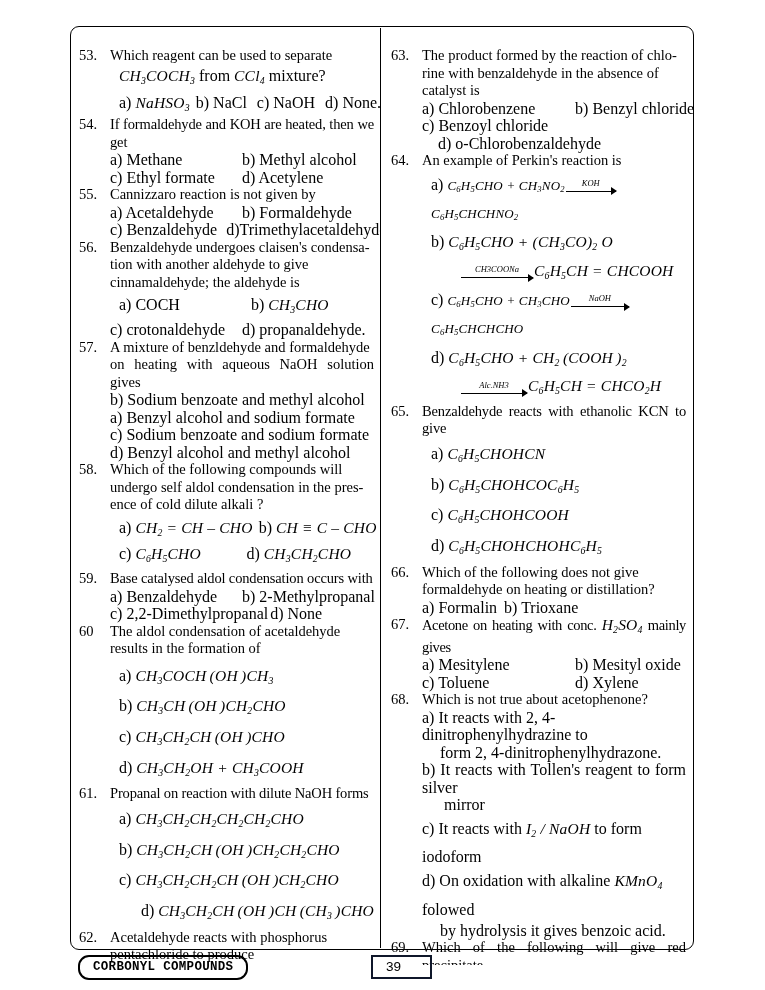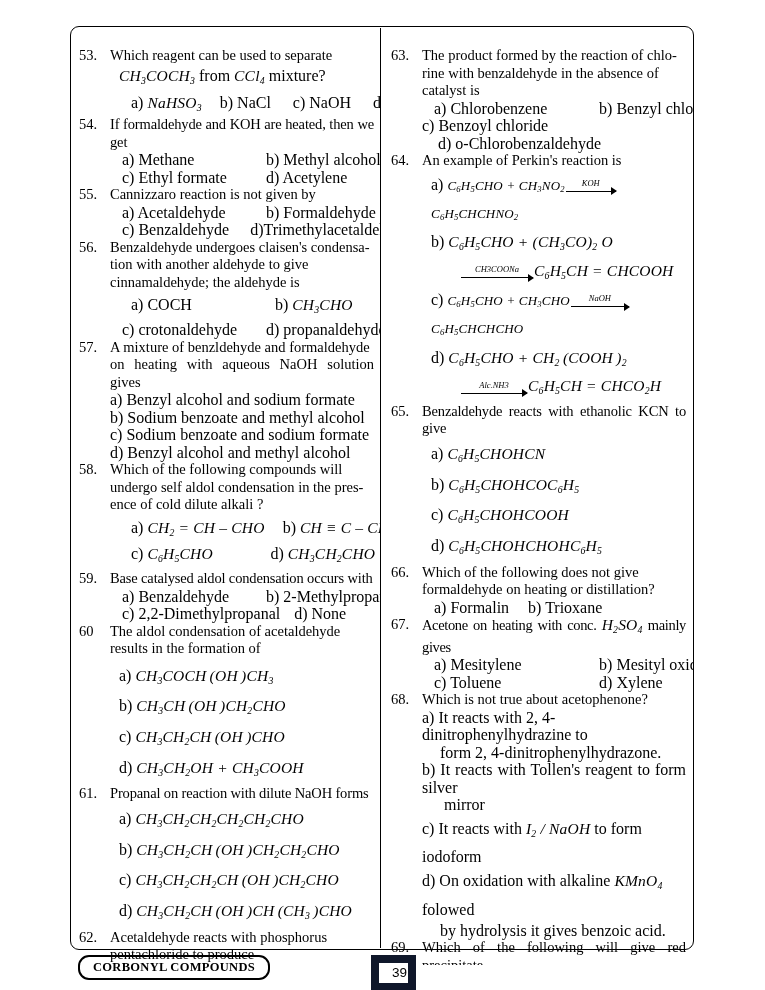--- a/index.html
+++ b/index.html
@@ -85,21 +85,20 @@
     text-align: justify;
     text-justify: inter-word;
   }
   .stem.narrow { letter-spacing: -0.15px; }
   .opt-row {
     display: flex;
     line-height: 17.5px;
   }
   .opt-row .o {
     white-space: nowrap;
-    margin-left: 12px;
   }
   .opt-row .o.half { width: 50%; flex: 0 0 50%; }
   .opt-row .o.wide { width: 58%; flex: 0 0 58%; }
   .opt-row .o.auto { flex: 0 1 auto; }
   .opt-line {
     line-height: 17.5px;
   }
 
   
   .chem {
@@ -179,32 +178,32 @@
     width: 765px;
     height: 38px;
   }
   .chapter-tag {
     position: absolute;
     left: 78px;
     top: 3px;
     border: 2px solid #000;
     border-radius: 11px;
     padding: 3px 13px 4px 13px;
-    font-family: Liberation Serif, serif;
+    font-family: Liberation Mono, monospace;
     font-weight: bold;
     font-size: 12.5px;
     letter-spacing: 0.3px;
     line-height: 14px;
   }
   .page-num {
     position: absolute;
     left: 371px;
     top: 3px;
-    border: 8px solid #0f172a;
-    padding: 2px 1px 3px 13px;
+    border: 2px solid #0f172a;
+    padding: 2px 29px 3px 13px;
     font-family: "Liberation Sans", sans-serif;
     font-size: 13.5px;
     line-height: 15px;
   }
 </style>
 </head>
 <body>
 
 <div class="page">
 
@@ -274,22 +273,22 @@
             <div class="o auto">d) propanaldehyde.</div>
           </div>
         </div>
       </div>
 
       <div class="q">
         <div class="q-num">57.</div>
         <div class="q-body">
           <div class="stem">A mixture of benzldehyde and formaldehyde</div>
           <div class="stem">on heating with aqueous NaOH solution gives</div>
+          <div class="opt-line">b) Sodium benzoate and methyl alcohol</div>
           <div class="opt-line">a) Benzyl alcohol and sodium formate</div>
-          <div class="opt-line">b) Sodium benzoate and methyl alcohol</div>
           <div class="opt-line">c) Sodium benzoate and sodium formate</div>
           <div class="opt-line">d) Benzyl alcohol and methyl alcohol</div>
         </div>
       </div>
 
       <div class="q">
         <div class="q-num">58.</div>
         <div class="q-body">
           <div class="stem">Which of the following compounds will</div>
           <div class="stem">undergo self aldol condensation in the pres-</div>
@@ -332,21 +331,21 @@
         </div>
       </div>
 
       <div class="q">
         <div class="q-num">61.</div>
         <div class="q-body">
           <div class="stem narrow">Propanal on reaction with dilute NaOH forms</div>
           <div class="chem-line sp-top" style="line-height:26px;">a) <span class="chem">CH<sub>3</sub>CH<sub>2</sub>CH<sub>2</sub>CH<sub>2</sub>CH<sub>2</sub>CHO</span></div>
           <div class="chem-line" style="line-height:26px;">b) <span class="chem">CH<sub>3</sub>CH<sub>2</sub>CH (OH )CH<sub>2</sub>CH<sub>2</sub>CHO</span></div>
           <div class="chem-line" style="line-height:26px;">c) <span class="chem">CH<sub>3</sub>CH<sub>2</sub>CH<sub>2</sub>CH (OH )CH<sub>2</sub>CHO</span></div>
-          <div class="chem-line" style="line-height:26px;">d) <span class="chem">CH<sub>3</sub>CH<sub>2</sub>CH (OH )CH (CH<sub>3</sub> )CHO</span></div>
+          <div class="chem-line" style="line-height:26px;text-align:right;">d) <span class="chem">CH<sub>3</sub>CH<sub>2</sub>CH (OH )CH (CH<sub>3</sub> )CHO</span></div>
         </div>
       </div>
 
       <div class="q">
         <div class="q-num">62.</div>
         <div class="q-body">
           <div class="stem">Acetaldehyde reacts with phosphorus</div>
           <div class="stem">pentachloride to produce</div>
           <div class="opt-line">a) ethylene chloride</div>
 

